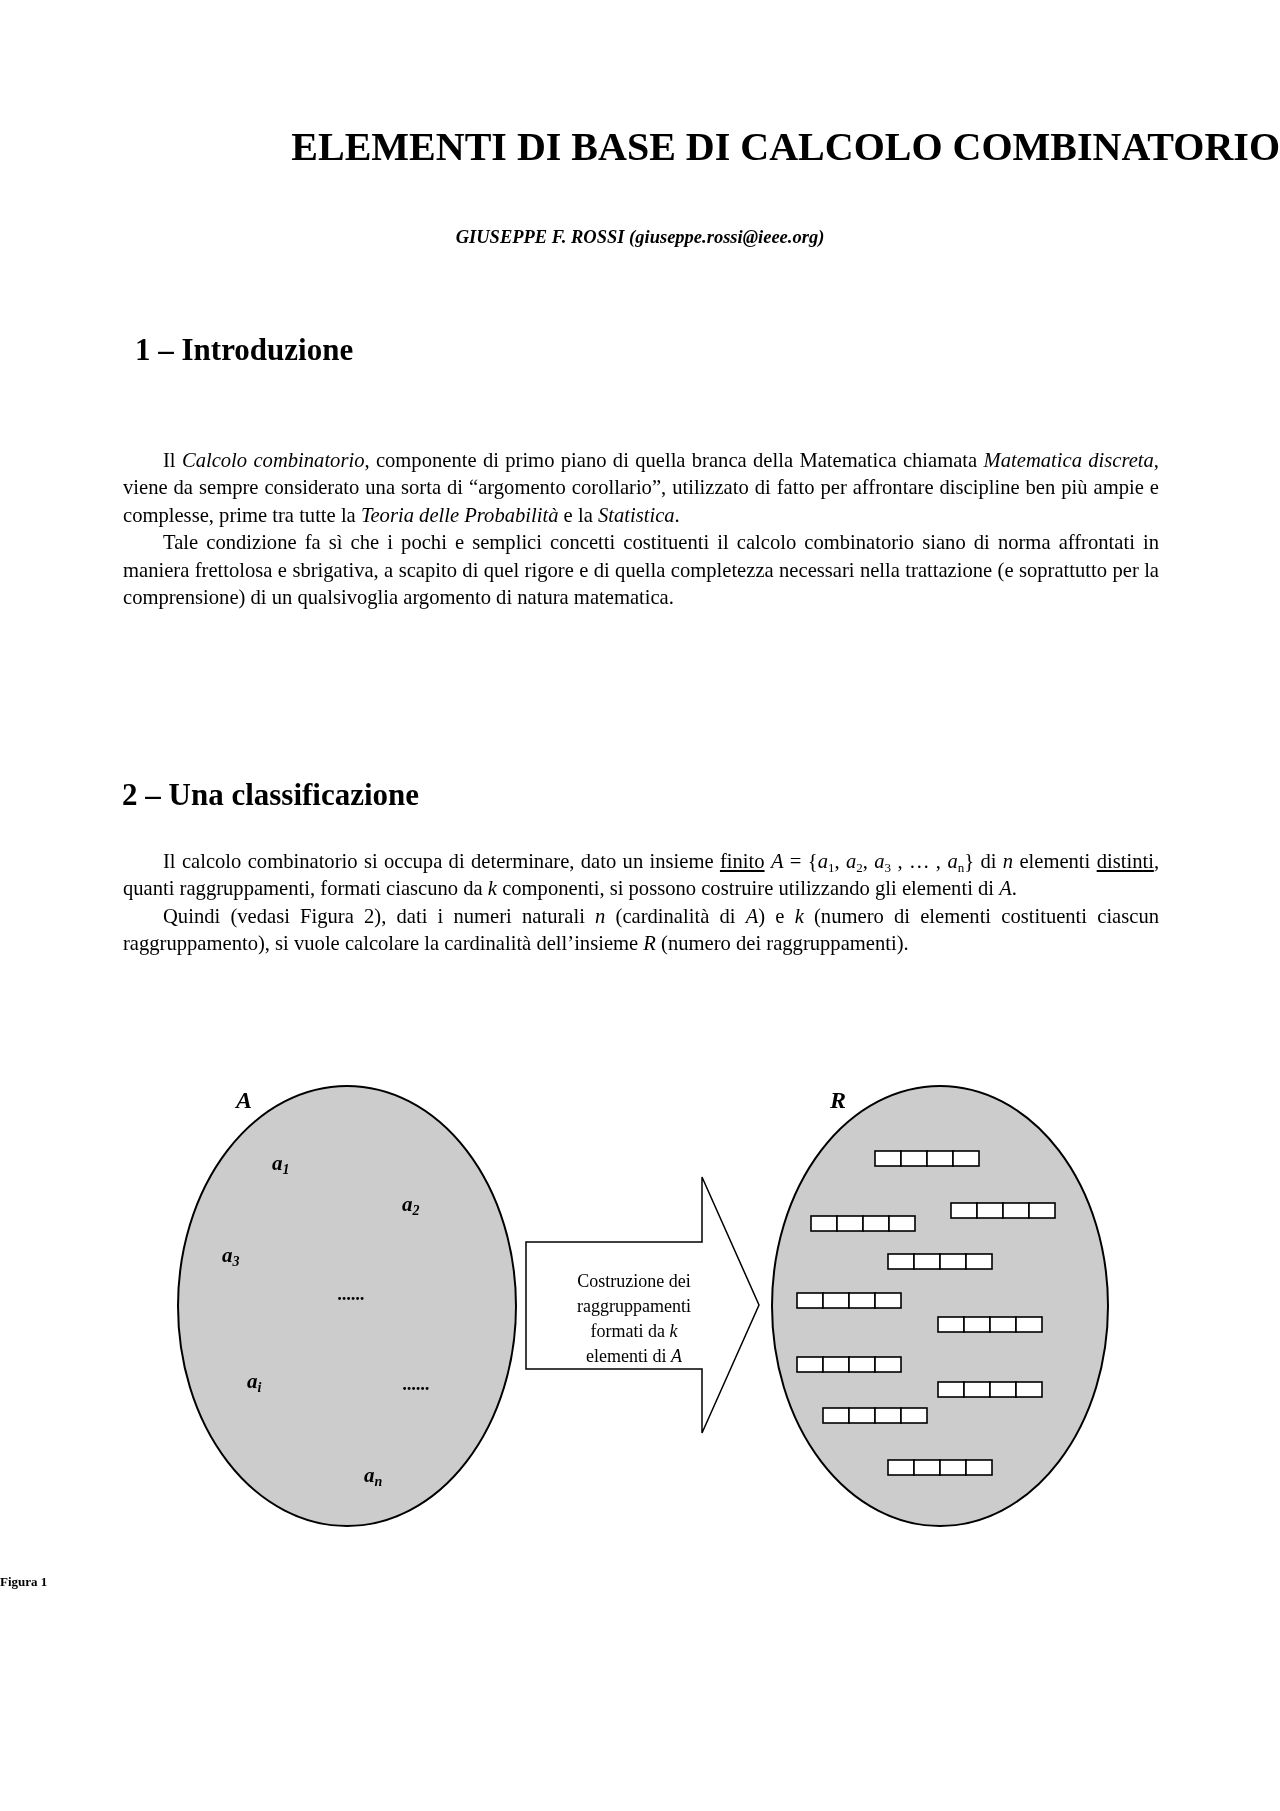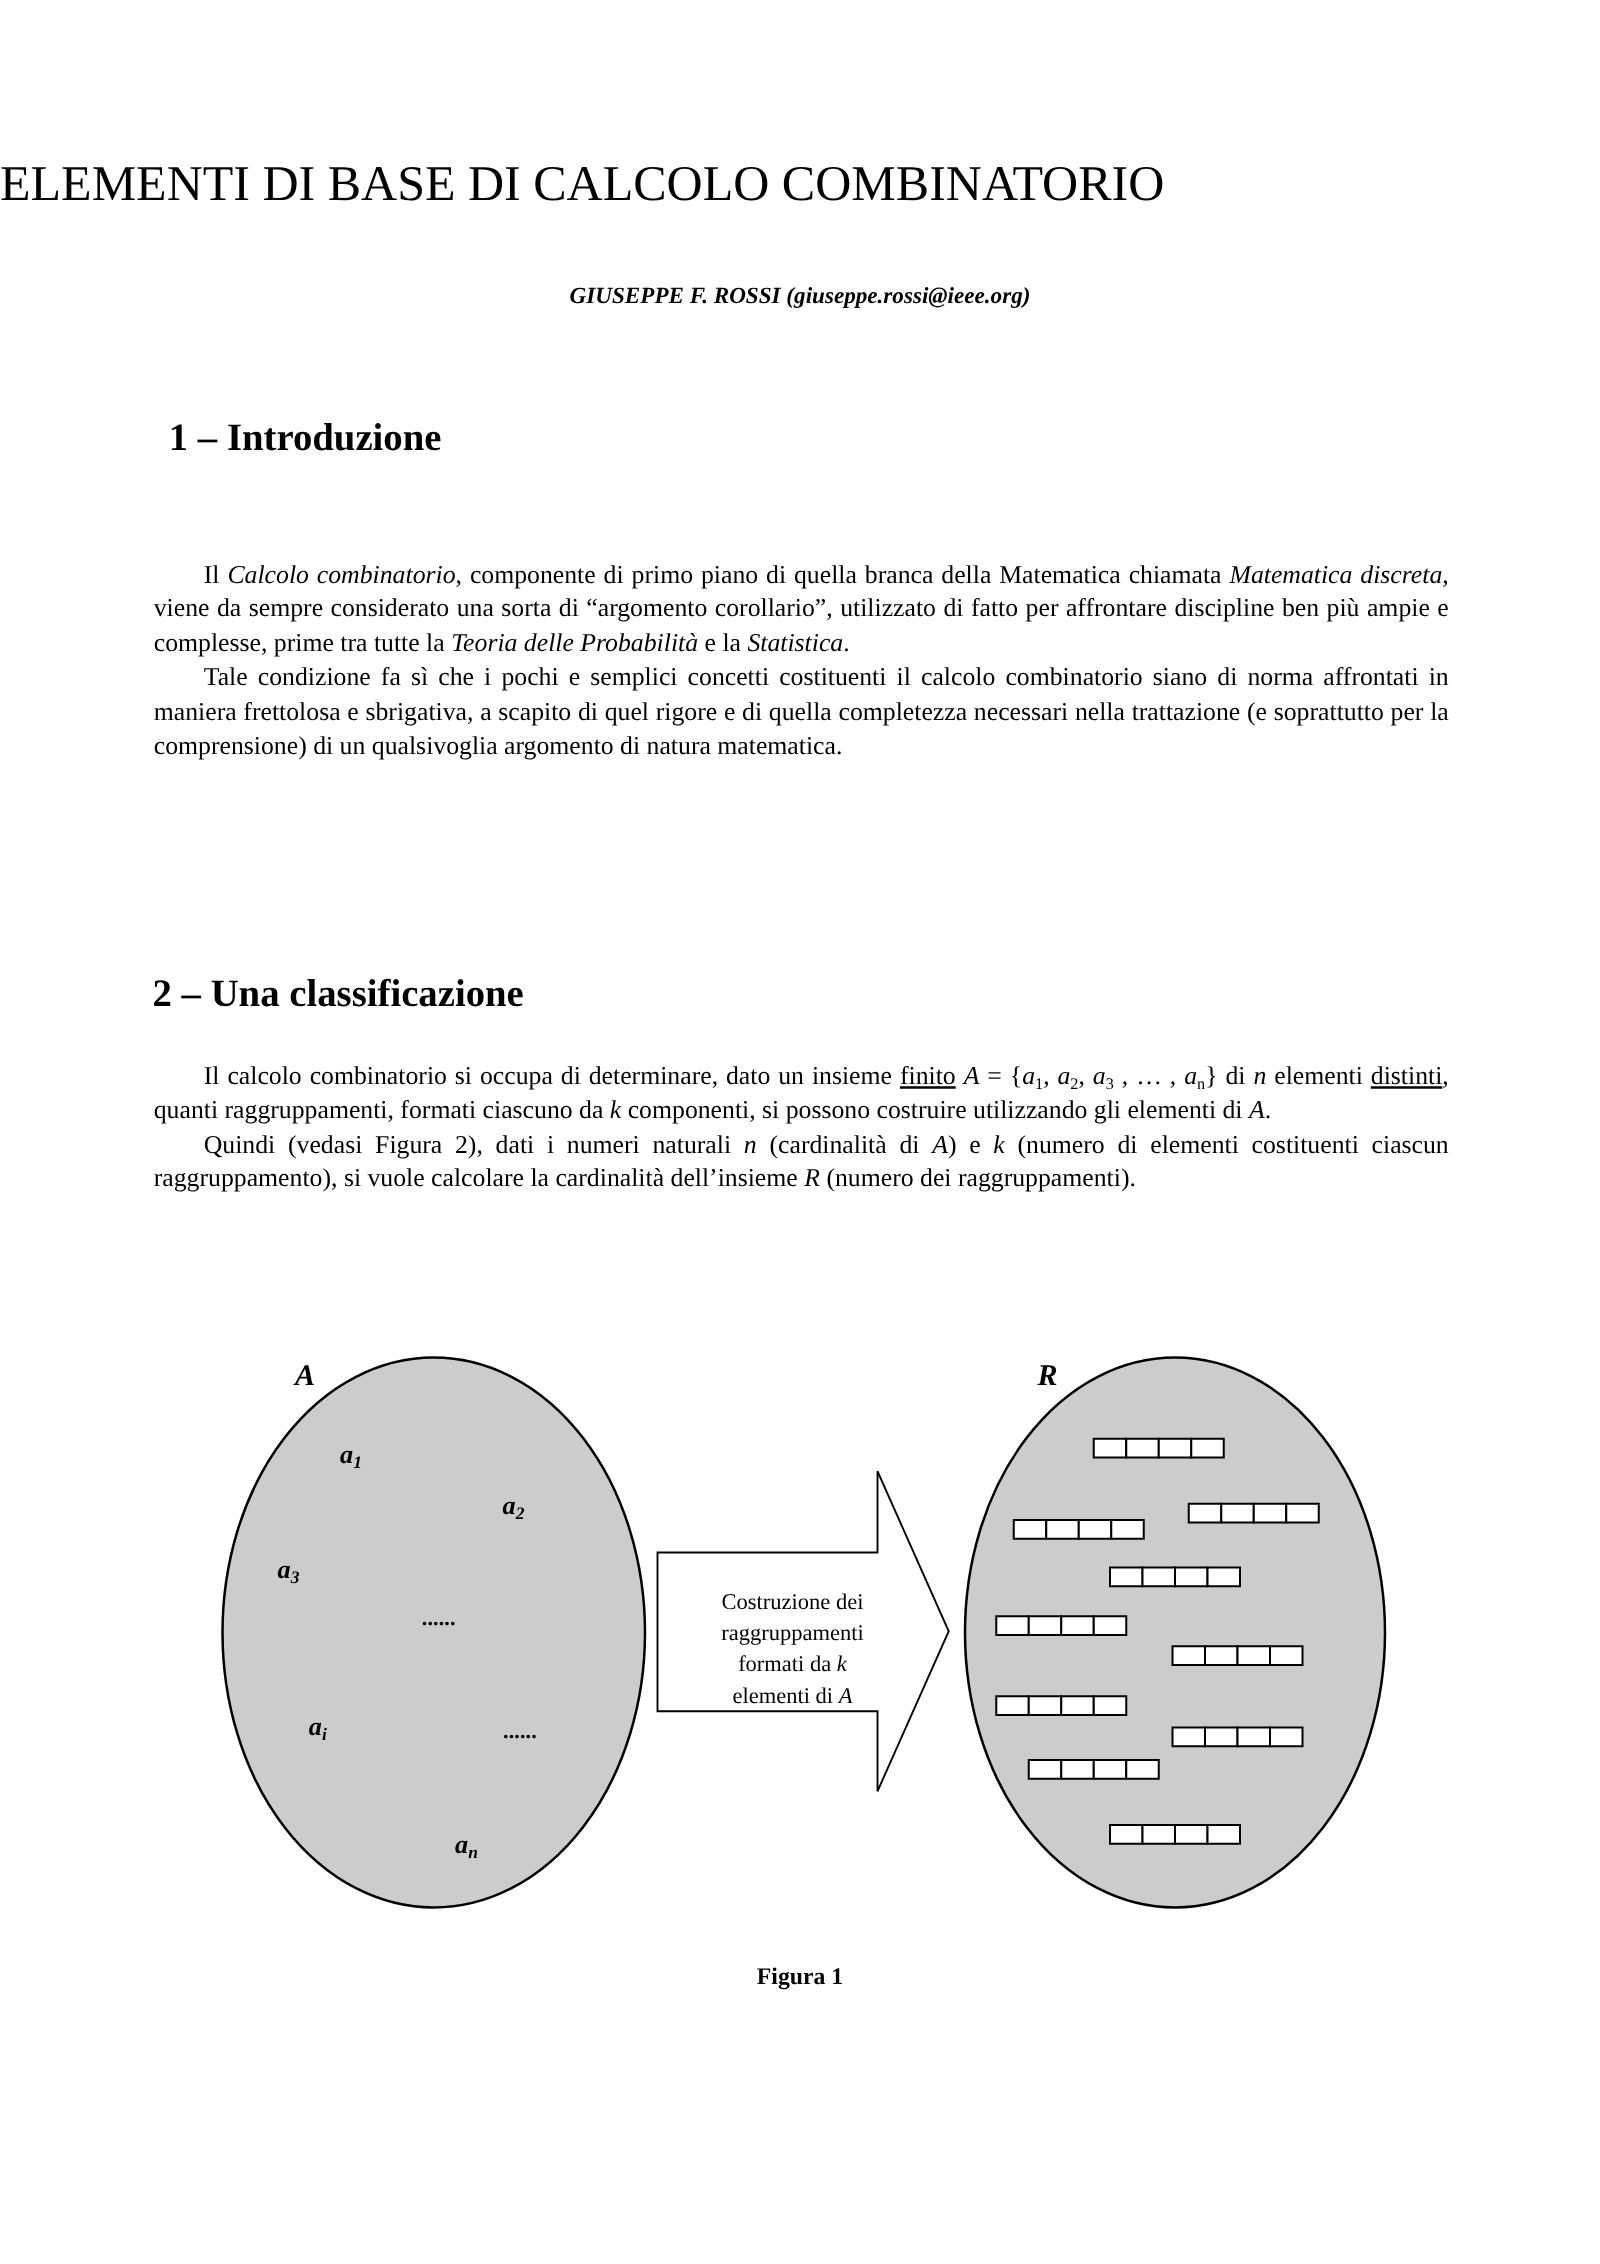--- a/index.html
+++ b/index.html
@@ -1,30 +1,30 @@
 <!DOCTYPE html>
 <html><head>
 <meta charset="utf-8">
 <style>
   html, body { margin: 0; padding: 0; background: #ffffff; }
   body { width: 1280px; height: 1811px; position: relative; overflow: hidden;
          font-family: "Liberation Serif", "DejaVu Serif", serif; color: #000; }
   .abs { position: absolute; }
-  #title { left: 0; width: 1280px; top: 122px; text-align: left;
-           font-size: 40px; font-weight: normal; letter-spacing: 0px; line-height: 50px; white-space: nowrap; }
+  #title { left: 0; width: 1280px; top: 122px; text-align: right;
+           font-size: 40px; font-weight: bold; letter-spacing: 0px; line-height: 50px; white-space: nowrap; }
   #author { left: 0; width: 1280px; top: 193px; text-align: center;
             font-size: 18.5px; font-weight: bold; font-style: italic; line-height: 24px; margin-top: 32px; }
   .h1 { left: 122px; font-size: 31px; font-weight: bold; line-height: 40px; white-space: nowrap; }
   .para { left: 123px; width: 1036px; font-size: 20.6px; line-height: 27.4px; text-align: justify; }
   .para p { margin: 0; text-indent: 40px; }
   u { text-decoration: underline; text-underline-offset: 2px; }
   sub { font-size: 13px; vertical-align: -4px; line-height: 0; }
   #figure { left: 0; top: 1070px; width: 1280px; height: 480px; }
-  #fig-caption { left: 0; width: 1280px; top: 1570px; text-align: center;
-                 font-size: 19px; font-weight: bold; line-height: 24px; }
+  #fig-caption { left: 0; width: 1280px; top: 1570px; text-align: left;
+                 font-size: 13px; font-weight: bold; line-height: 24px; }
   .lbl { font-family: "Liberation Serif", "DejaVu Serif", serif; font-weight: bold; font-style: italic; }
   .arrowtext { font-family: "Liberation Serif", "DejaVu Serif", serif; font-size: 18px; }
 </style>
 </head>
 <body>
 
 <div id="title" class="abs">ELEMENTI DI BASE DI CALCOLO COMBINATORIO</div>
 <div id="author" class="abs">GIUSEPPE F. ROSSI (giuseppe.rossi@ieee.org)</div>
 
 <div class="abs h1" style="top:330px;margin-left:13px;">1 – Introduzione</div>

